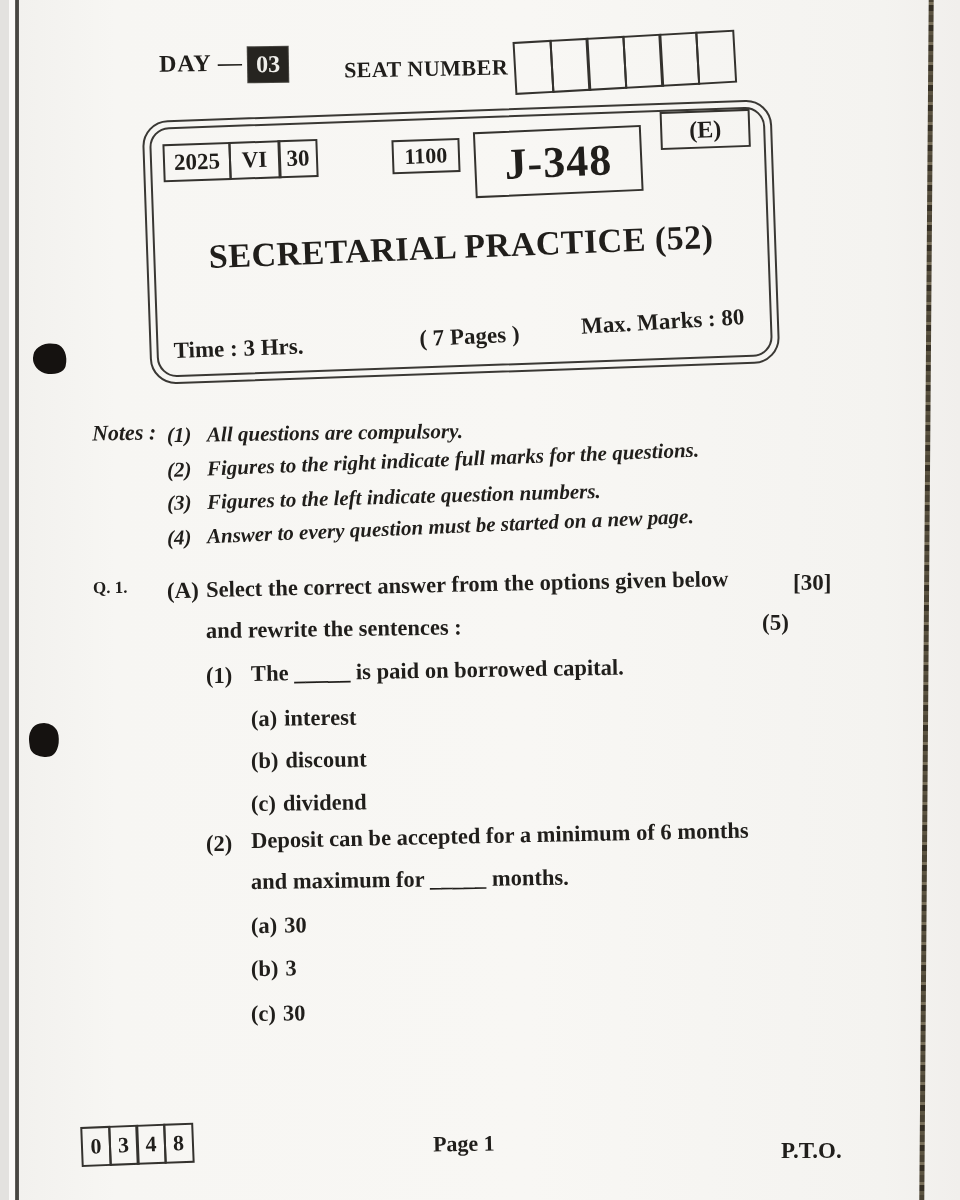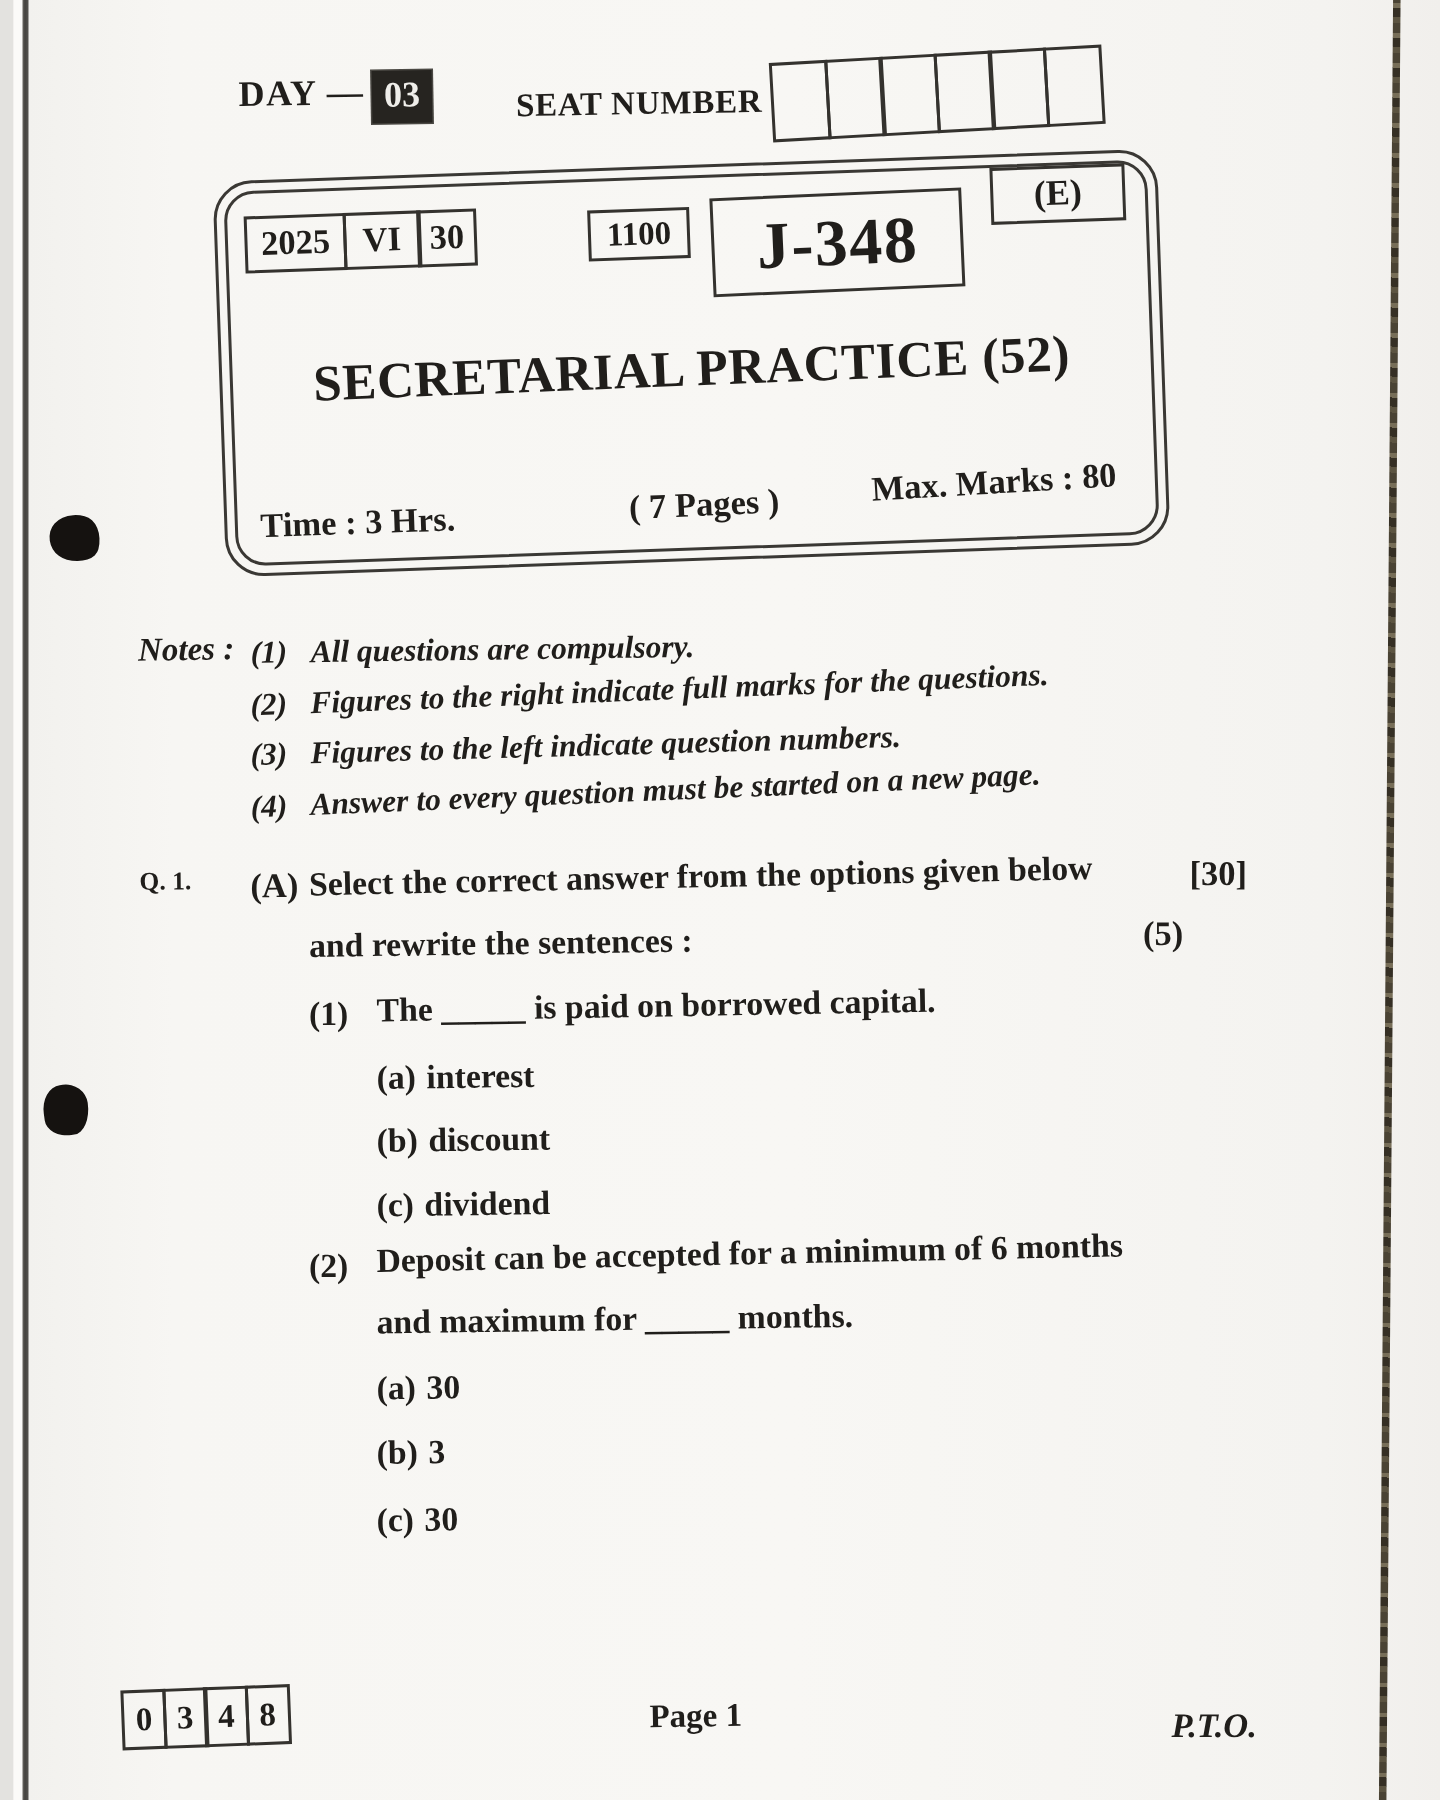--- a/index.html
+++ b/index.html
@@ -134,15 +134,15 @@
   </div>
 
   <div class="abs cellrow" style="left:81px;top:1127px;transform:rotate(-2.2deg);transform-origin:left center;">
     <div class="cell b" style="width:30px;height:40px;font-size:22px;">0</div>
     <div class="cell b" style="width:30px;height:40px;font-size:22px;">3</div>
     <div class="cell b" style="width:30px;height:40px;font-size:22px;">4</div>
     <div class="cell b" style="width:30px;height:40px;font-size:22px;">8</div>
   </div>
 
   <div class="abs b" style="left:433px;top:1131px;font-size:22px;transform:rotate(-1deg);">Page 1</div>
-  <div class="abs b" style="left:781px;top:1138px;font-size:23px;font-style:italic;">P.T.O.</div>
+  <div class="abs b" style="left:781px;top:1138px;font-size:23px;">P.T.O.</div>
 
 </div>
 
 </body></html>

